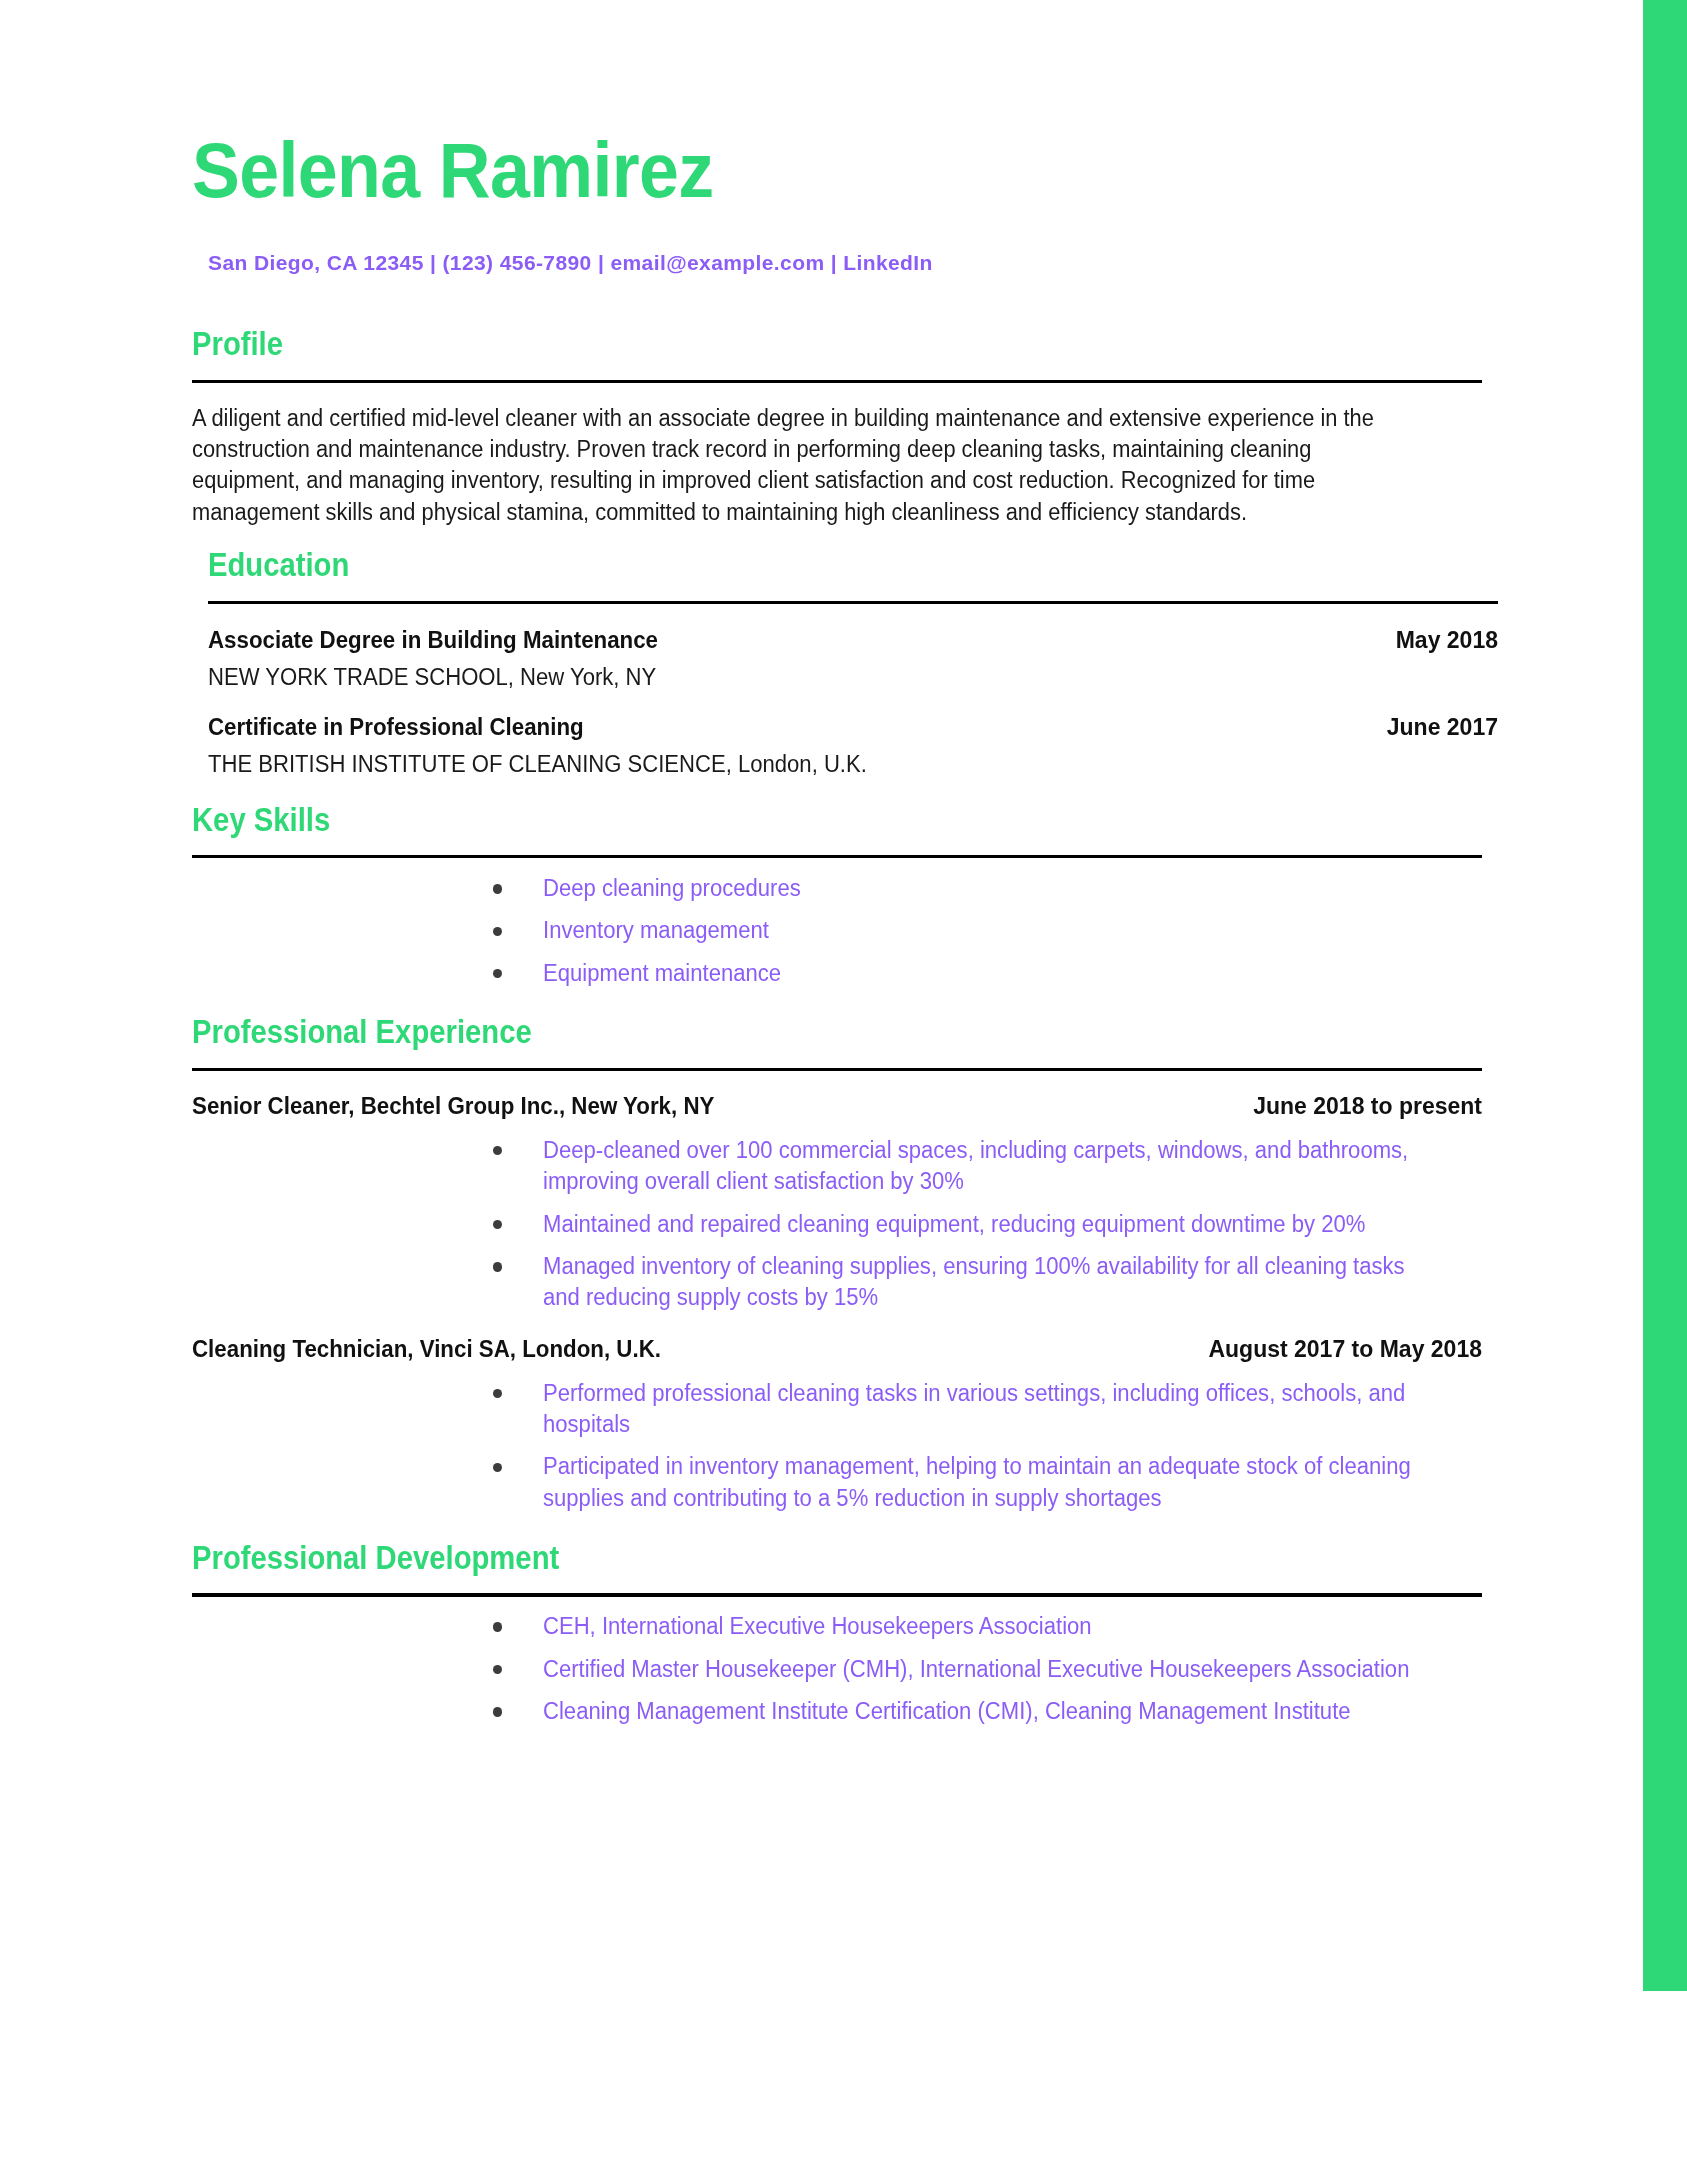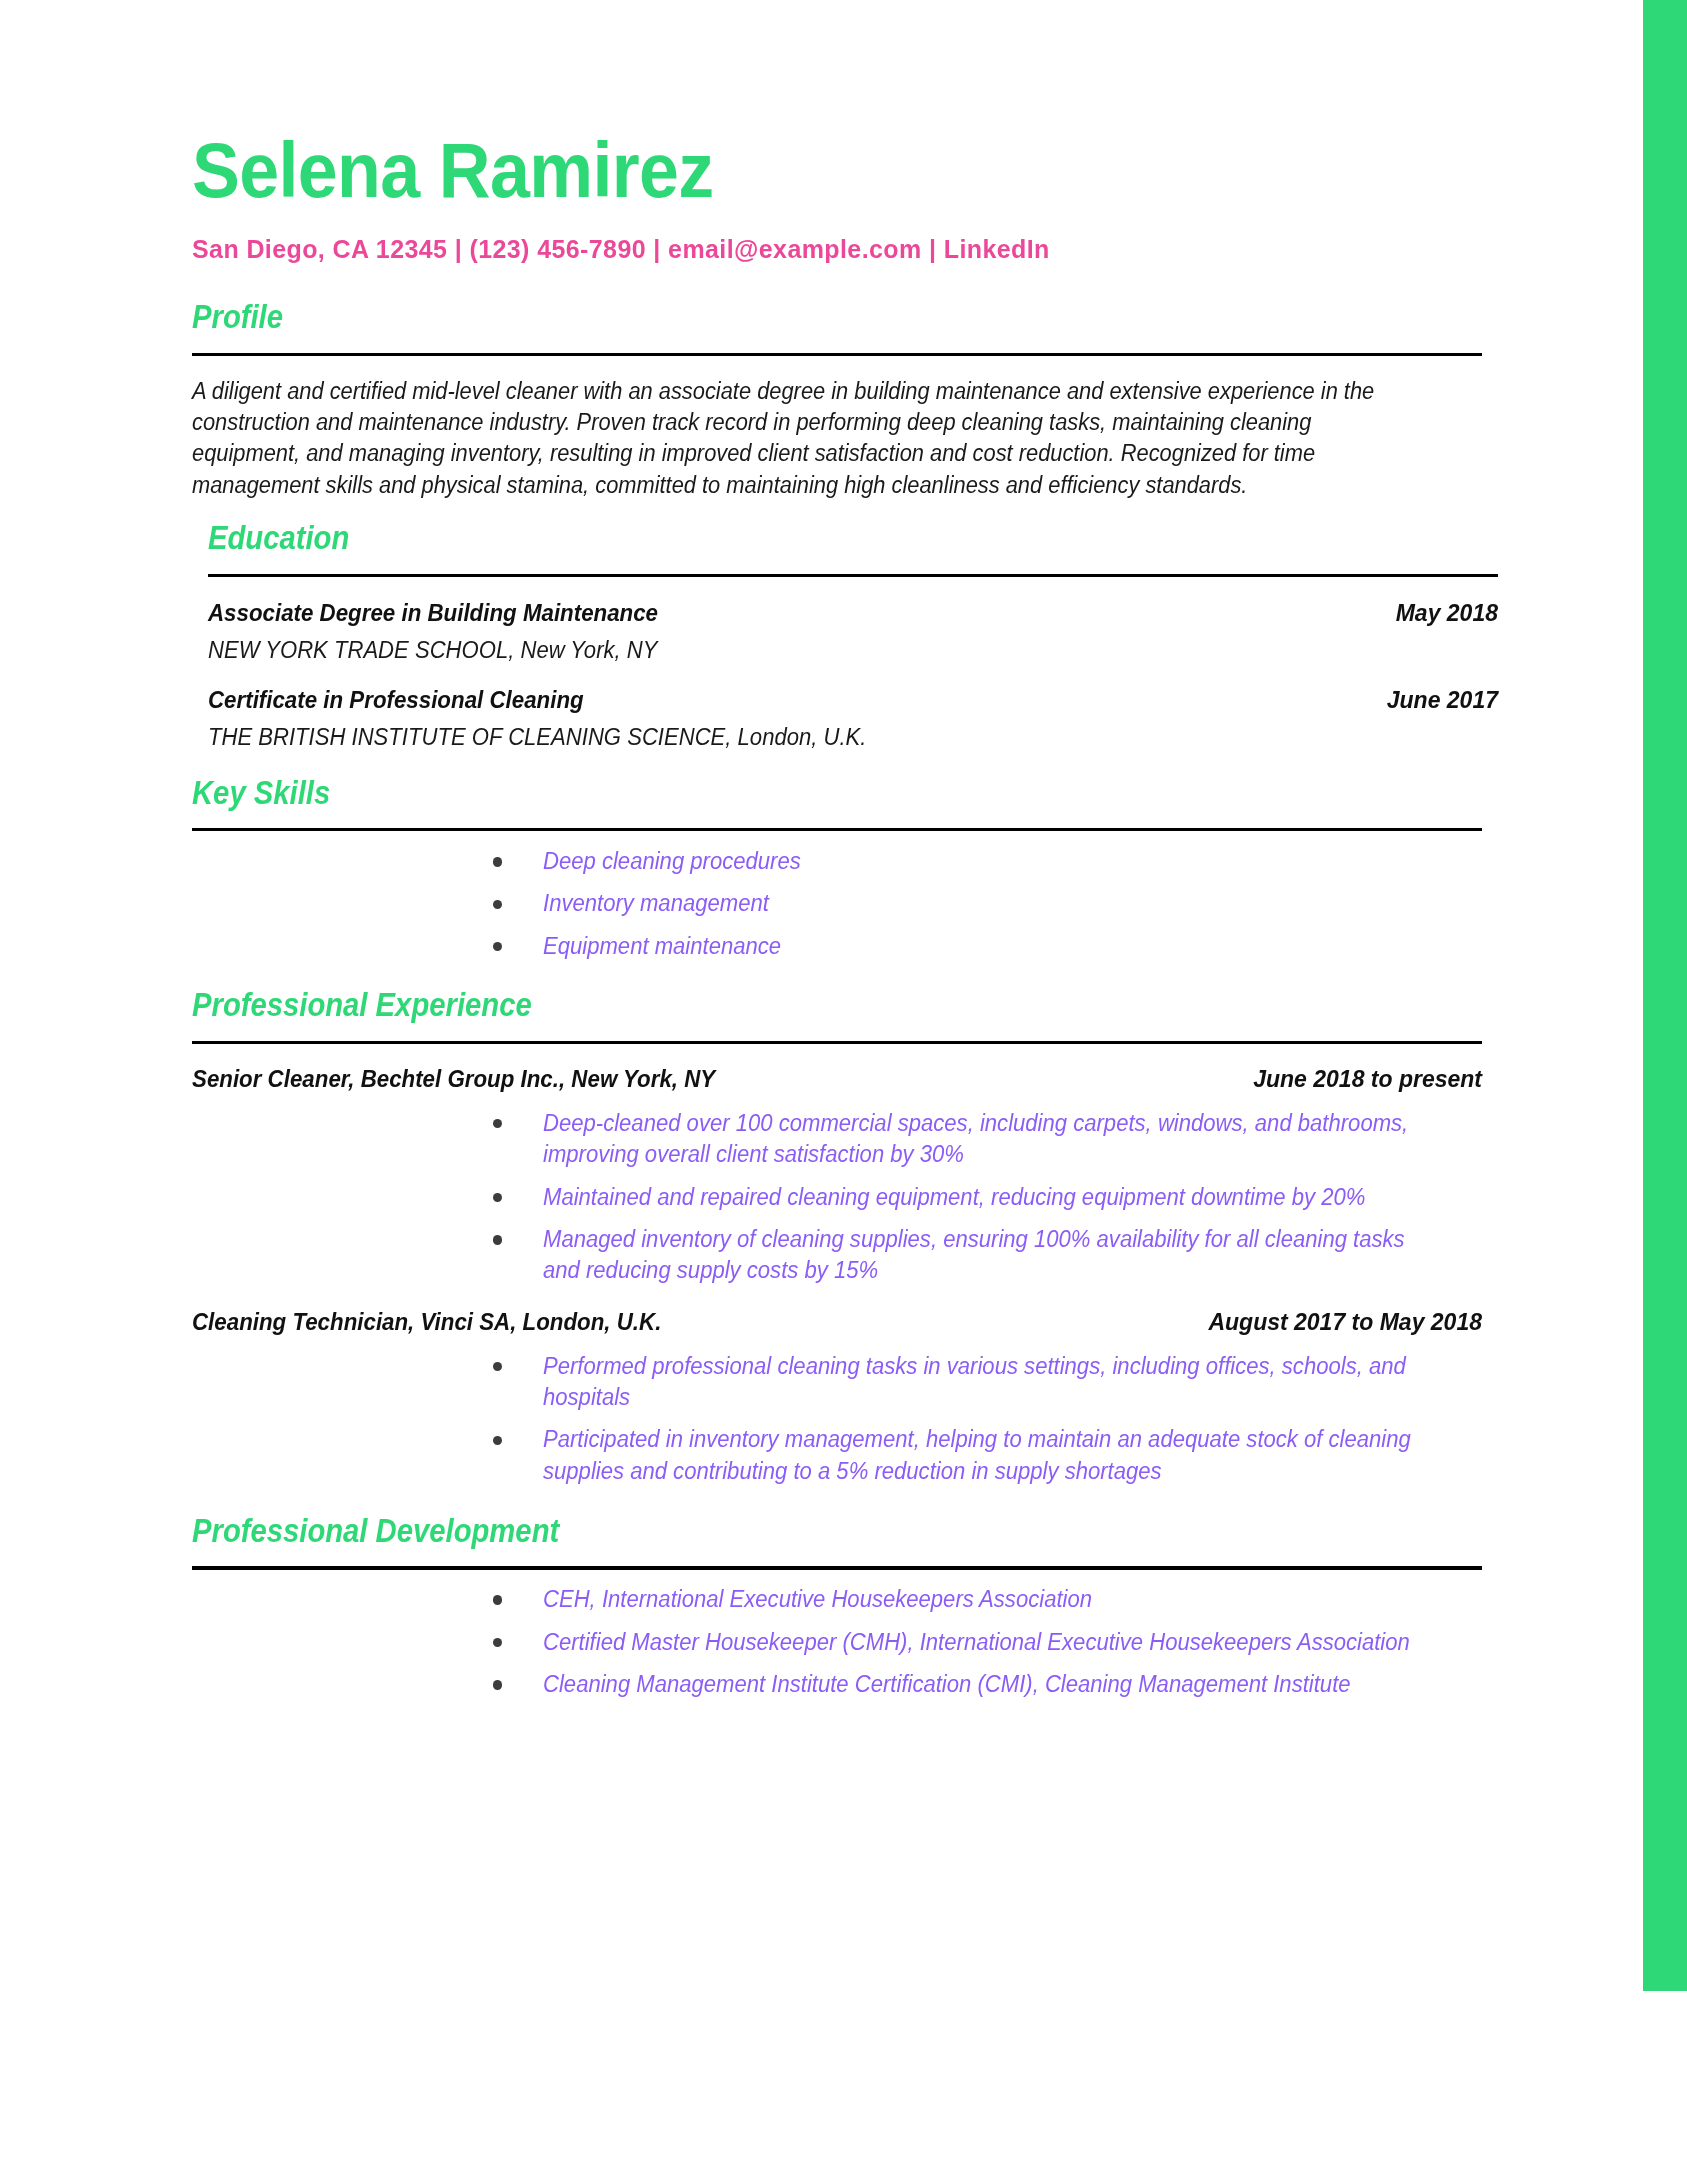--- a/index.html
+++ b/index.html
@@ -48,33 +48,32 @@
     line-height: 1.04;
     font-weight: 700;
     color: #2FD877;
     letter-spacing: -0.7px;
     transform: scaleX(0.92);
     transform-origin: left center;
     white-space: nowrap;
   }
 
   .contact {
-    margin: 0;
+    margin: 16px;
     padding-top: 24px;
-    font-size: 25px;
-    font-weight: 700;
-    color: #ec4899;
+    font-size: 21px;
+    font-weight: 700;
+    color: #8b5cf6;
     letter-spacing: 0.4px;
     white-space: nowrap;
   }
 
   
   .section {
     padding-top: 24px;
-    font-style: italic;
   }
   .section-title {
     margin: 0;
     font-family: "Liberation Sans Narrow", "Liberation Sans", sans-serif;
     font-stretch: condensed;
     font-size: 34px;
     line-height: 1.1;
     font-weight: 700;
     color: #2FD877;
     transform: scaleX(0.86);

